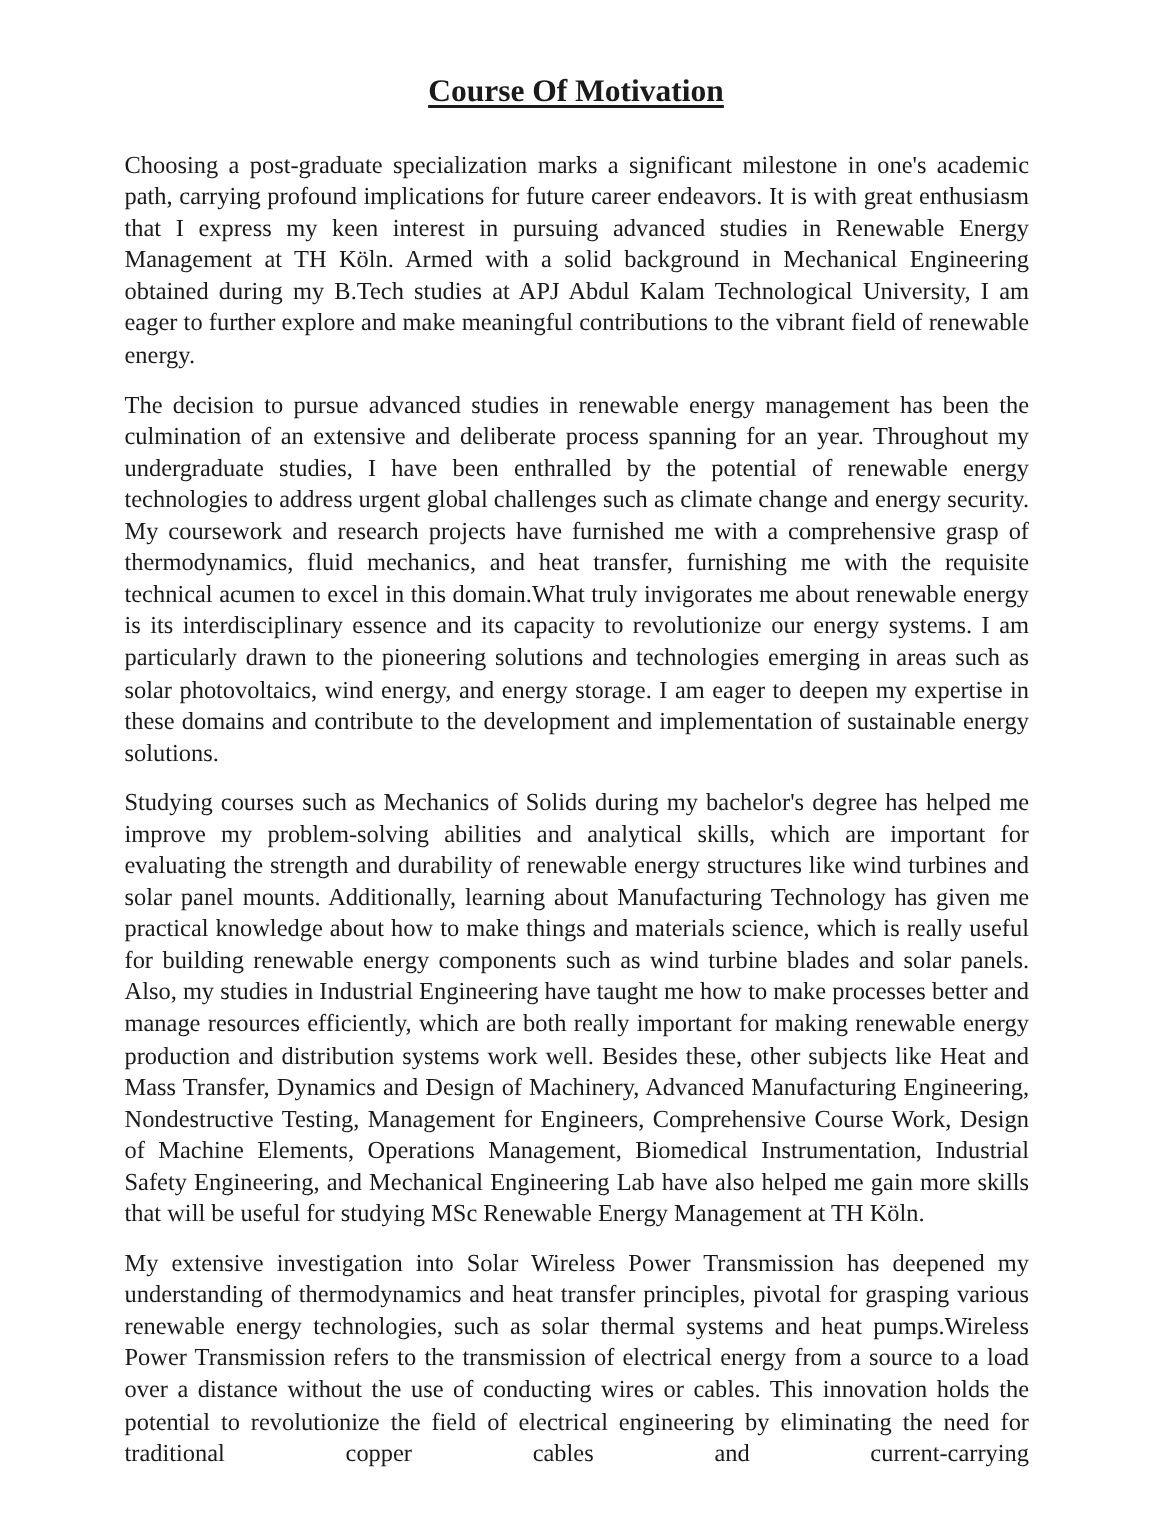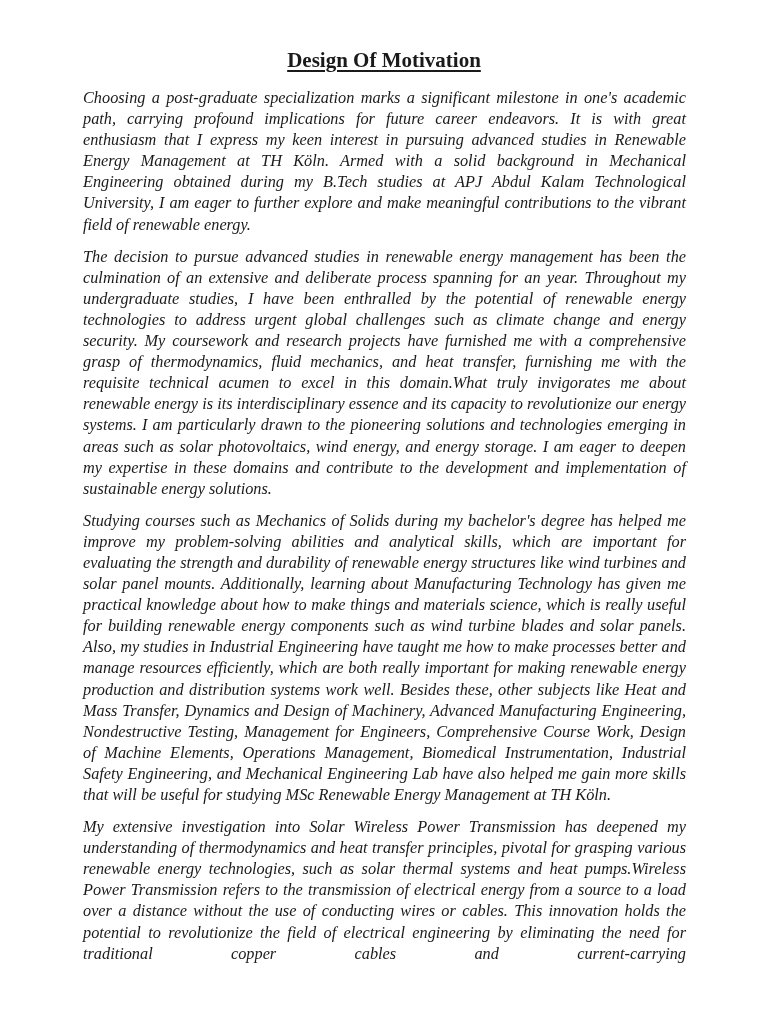--- a/index.html
+++ b/index.html
@@ -12,28 +12,28 @@
   .title {
     position: absolute; top: 46px; left: 0; width: 768px;
     text-align: center; font-size: 21px; font-weight: bold;
     line-height: 28px; margin: 0;
   }
   .title span { text-decoration: underline; text-underline-offset: 3px; text-decoration-thickness: 2px; }
   .body {
     position: absolute; left: 83px; width: 603px; top: 87px;
   }
   .para {
-    margin: 0 0 11px 0; font-size: 16.3px; line-height: 21.1px;
-    text-align: justify; hyphens: none; font-style: italic;
+    margin: 12px 0 11px 0; font-size: 16.3px; line-height: 21.1px;
+    text-align: justify; hyphens: none;
   }
 </style>
 </head>
 <body>
 
 <div class="page">
-  <h1 class="title"><span>Design Of Motivation</span></h1>
+  <h1 class="title"><span>Course Of Motivation</span></h1>
   <div class="body">
     <p class="para">Choosing a post-graduate specialization marks a significant milestone in one's academic path, carrying profound implications for future career endeavors. It is with great enthusiasm that I express my keen interest in pursuing advanced studies in Renewable Energy Management at TH Köln. Armed with a solid background in Mechanical Engineering obtained during my B.Tech studies at APJ Abdul Kalam Technological University, I am eager to further explore and make meaningful contributions to the vibrant field of renewable energy.</p>
     <p class="para">The decision to pursue advanced studies in renewable energy management has been the culmination of an extensive and deliberate process spanning for an year. Throughout my undergraduate studies, I have been enthralled by the potential of renewable energy technologies to address urgent global challenges such as climate change and energy security. My coursework and research projects have furnished me with a comprehensive grasp of thermodynamics, fluid mechanics, and heat transfer, furnishing me with the requisite technical acumen to excel in this domain.What truly invigorates me about renewable energy is its interdisciplinary essence and its capacity to revolutionize our energy systems. I am particularly drawn to the pioneering solutions and technologies emerging in areas such as solar photovoltaics, wind energy, and energy storage. I am eager to deepen my expertise in these domains and contribute to the development and implementation of sustainable energy solutions.</p>
     <p class="para">Studying courses such as Mechanics of Solids during my bachelor's degree has helped me improve my problem-solving abilities and analytical skills, which are important for evaluating the strength and durability of renewable energy structures like wind turbines and solar panel mounts. Additionally, learning about Manufacturing Technology has given me practical knowledge about how to make things and materials science, which is really useful for building renewable energy components such as wind turbine blades and solar panels. Also, my studies in Industrial Engineering have taught me how to make processes better and manage resources efficiently, which are both really important for making renewable energy production and distribution systems work well. Besides these, other subjects like Heat and Mass Transfer, Dynamics and Design of Machinery, Advanced Manufacturing Engineering, Nondestructive Testing, Management for Engineers, Comprehensive Course Work, Design of Machine Elements, Operations Management, Biomedical Instrumentation, Industrial Safety Engineering, and Mechanical Engineering Lab have also helped me gain more skills that will be useful for studying MSc Renewable Energy Management at TH Köln.</p>
     <p class="para" style="text-align-last: justify;">My extensive investigation into Solar Wireless Power Transmission has deepened my understanding of thermodynamics and heat transfer principles, pivotal for grasping various renewable energy technologies, such as solar thermal systems and heat pumps.Wireless Power Transmission refers to the transmission of electrical energy from a source to a load over a distance without the use of conducting wires or cables. This innovation holds the potential to revolutionize the field of electrical engineering by eliminating the need for traditional copper cables and current-carrying</p>
   </div>
 </div>
 
 </body></html>

